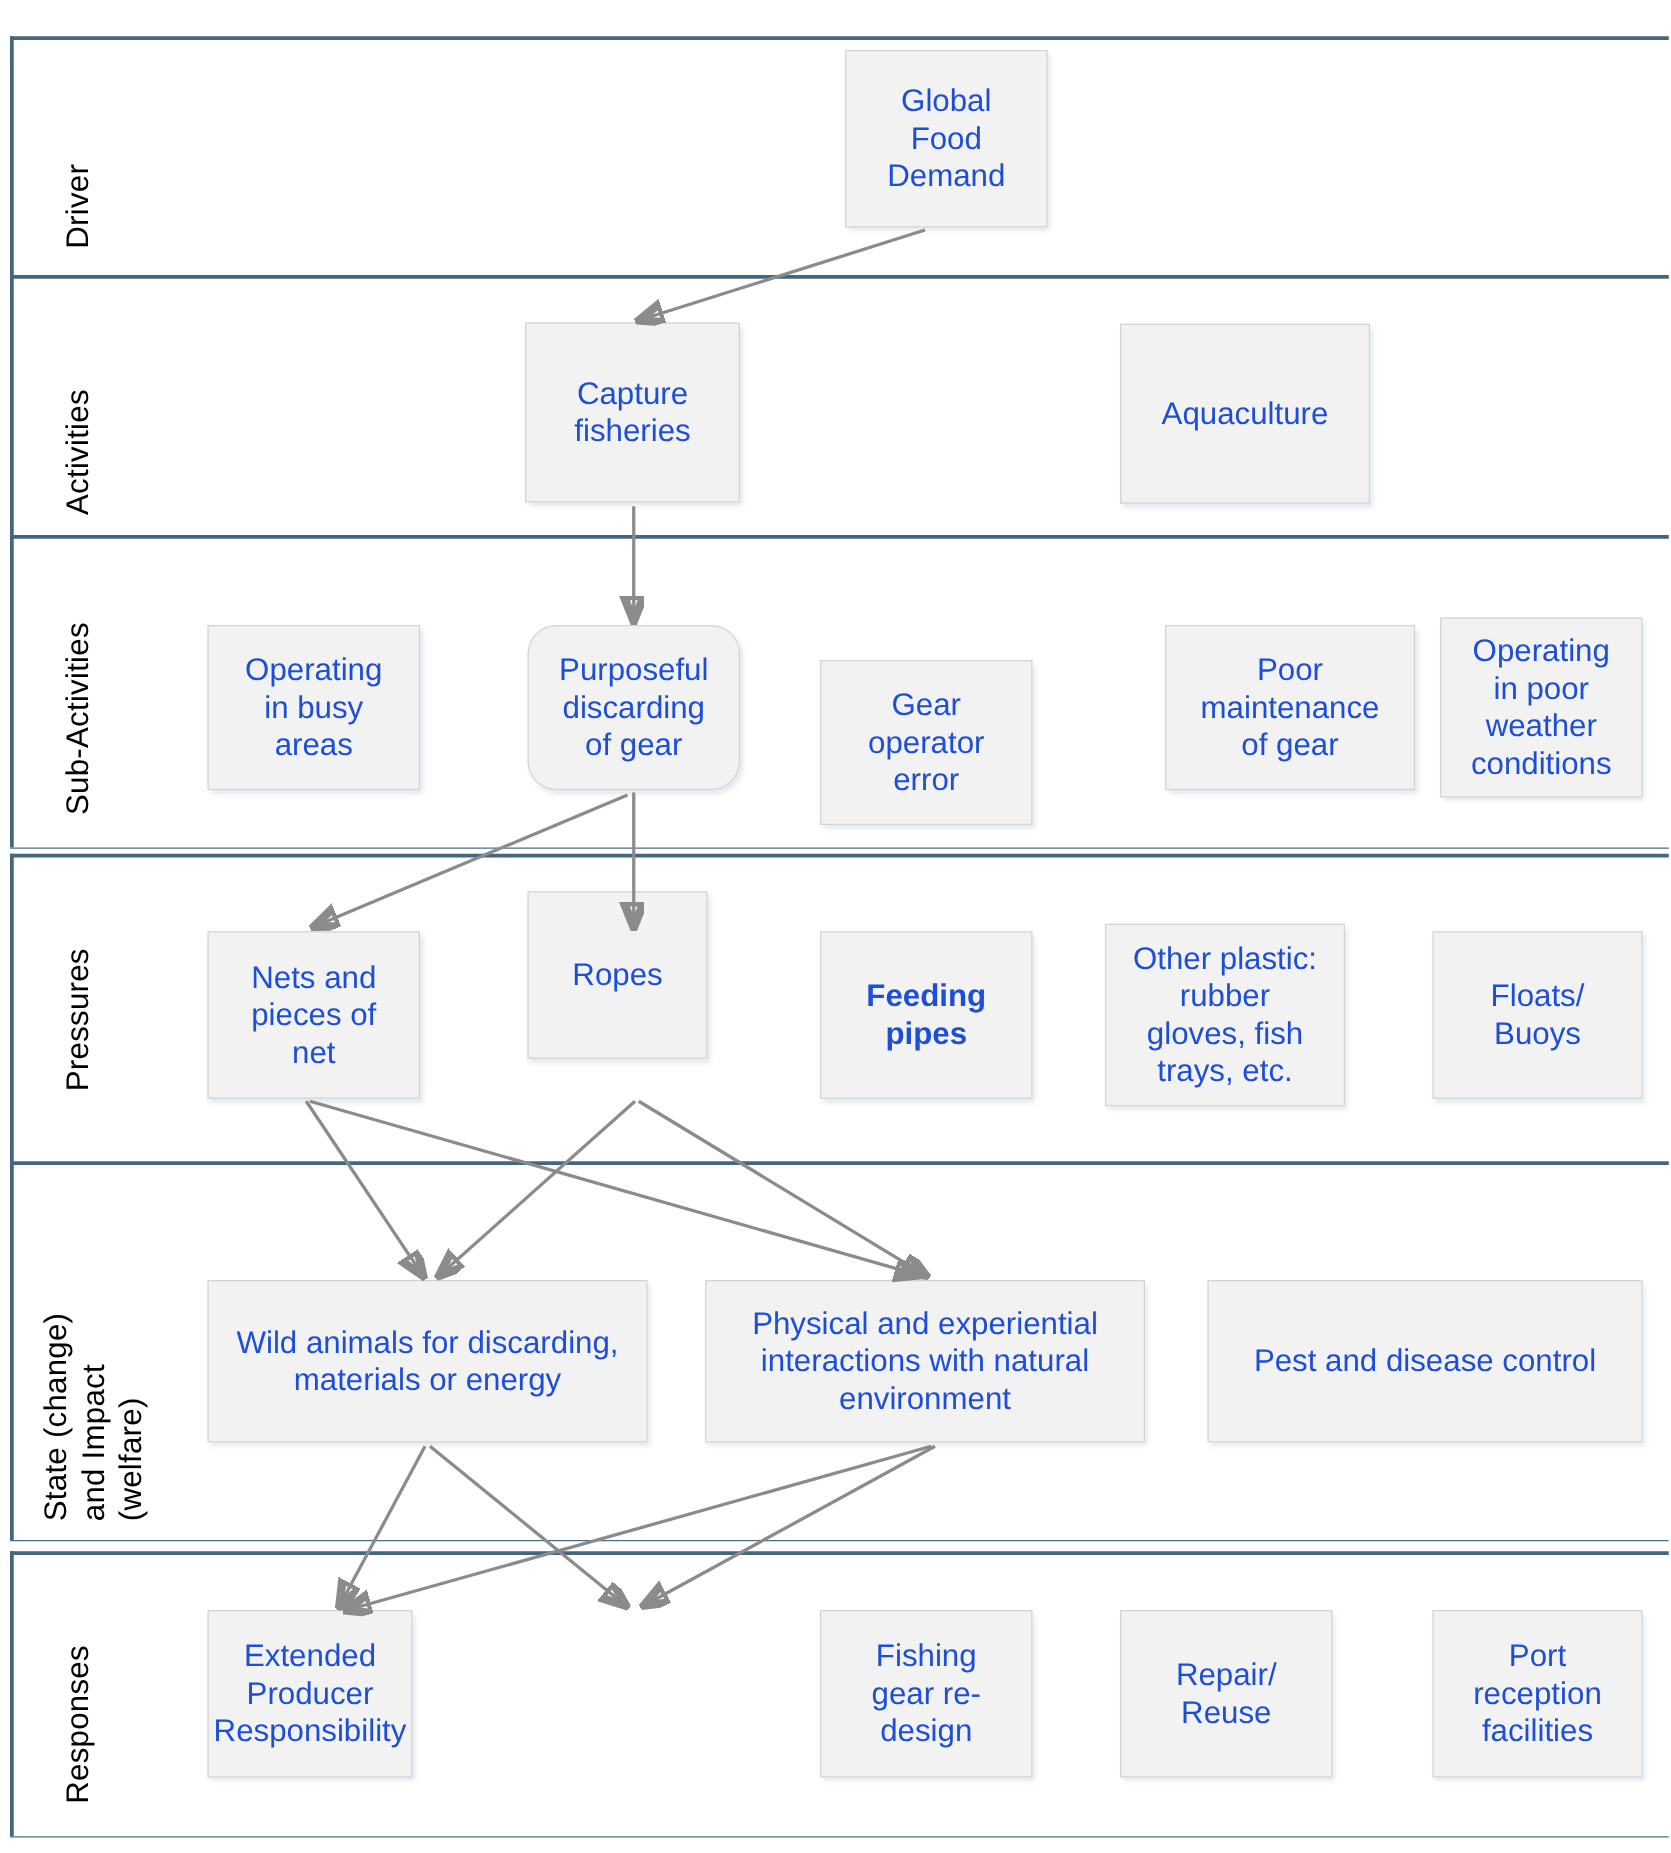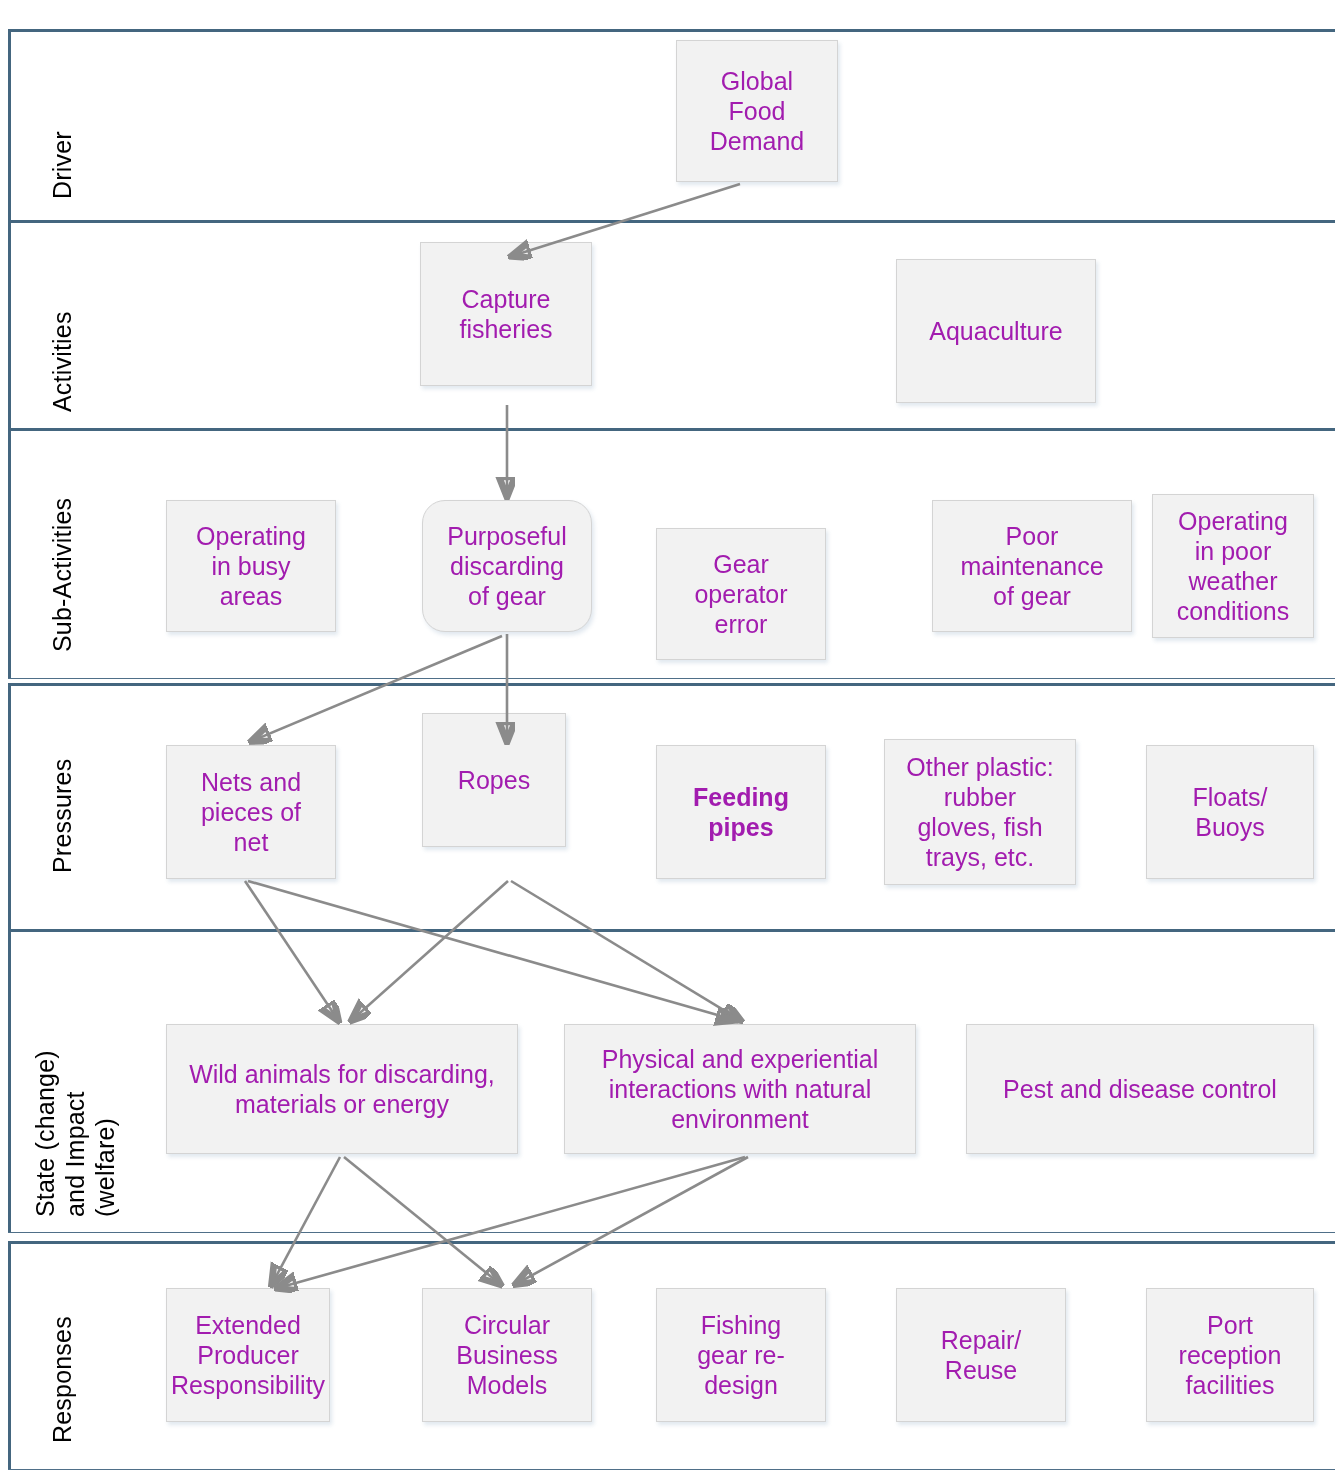--- a/index.html
+++ b/index.html
@@ -70,21 +70,21 @@
   .node {
     position: absolute;
     box-sizing: border-box;
     background: #f2f2f2;
     border: 1px solid #d4d4d4;
     box-shadow: 2px 3px 4px rgba(120,150,180,0.22);
     display: flex;
     align-items: center;
     justify-content: center;
     text-align: center;
-    color: #a21caf;
+    color: #1d4ed8;
     font-size: 25px;
     line-height: 30px;
     padding: 2px 6px;
   }
   .node .lbl { display: block; white-space: pre-line; }
 
   
   #arrows {
     position: absolute;
     left: 0;
@@ -130,21 +130,21 @@
   <div class="row-label" style="left:48px; top:1241px;">
     <span style="top:202px;">Responses</span>
   </div>
 
   <div class="node" style="left:676px; top:40px; width:162px; height:142px;">
     <span class="lbl">Global
 Food
 Demand</span>
   </div>
 
-  <div class="node" style="left:420px; top:242px; width:172px; height:144px;">
+  <div class="node" style="left:420px; top:258px; width:172px; height:144px;">
     <span class="lbl">Capture
 fisheries</span>
   </div>
   <div class="node" style="left:896px; top:259px; width:200px; height:144px;">
     <span class="lbl">Aquaculture</span>
   </div>
 
   <div class="node" style="left:166px; top:500px; width:170px; height:132px;">
     <span class="lbl">Operating
 in busy
@@ -205,25 +205,20 @@
 environment</span>
   </div>
   <div class="node" style="left:966px; top:1024px; width:348px; height:130px;">
     <span class="lbl">Pest and disease control</span>
   </div>
 
   <div class="node" style="left:166px; top:1288px; width:164px; height:134px;align-items:center;">
     <span class="lbl">Extended
 Producer
 Responsibility</span>
-  </div>
-  <div class="node" style="left:422px; top:1288px; width:170px; height:134px;">
-    <span class="lbl">Circular
-Business
-Models</span>
   </div>
   <div class="node" style="left:656px; top:1288px; width:170px; height:134px;">
     <span class="lbl">Fishing
 gear re-
 design</span>
   </div>
   <div class="node" style="left:896px; top:1288px; width:170px; height:134px;">
     <span class="lbl">Repair/
 Reuse</span>
   </div>

